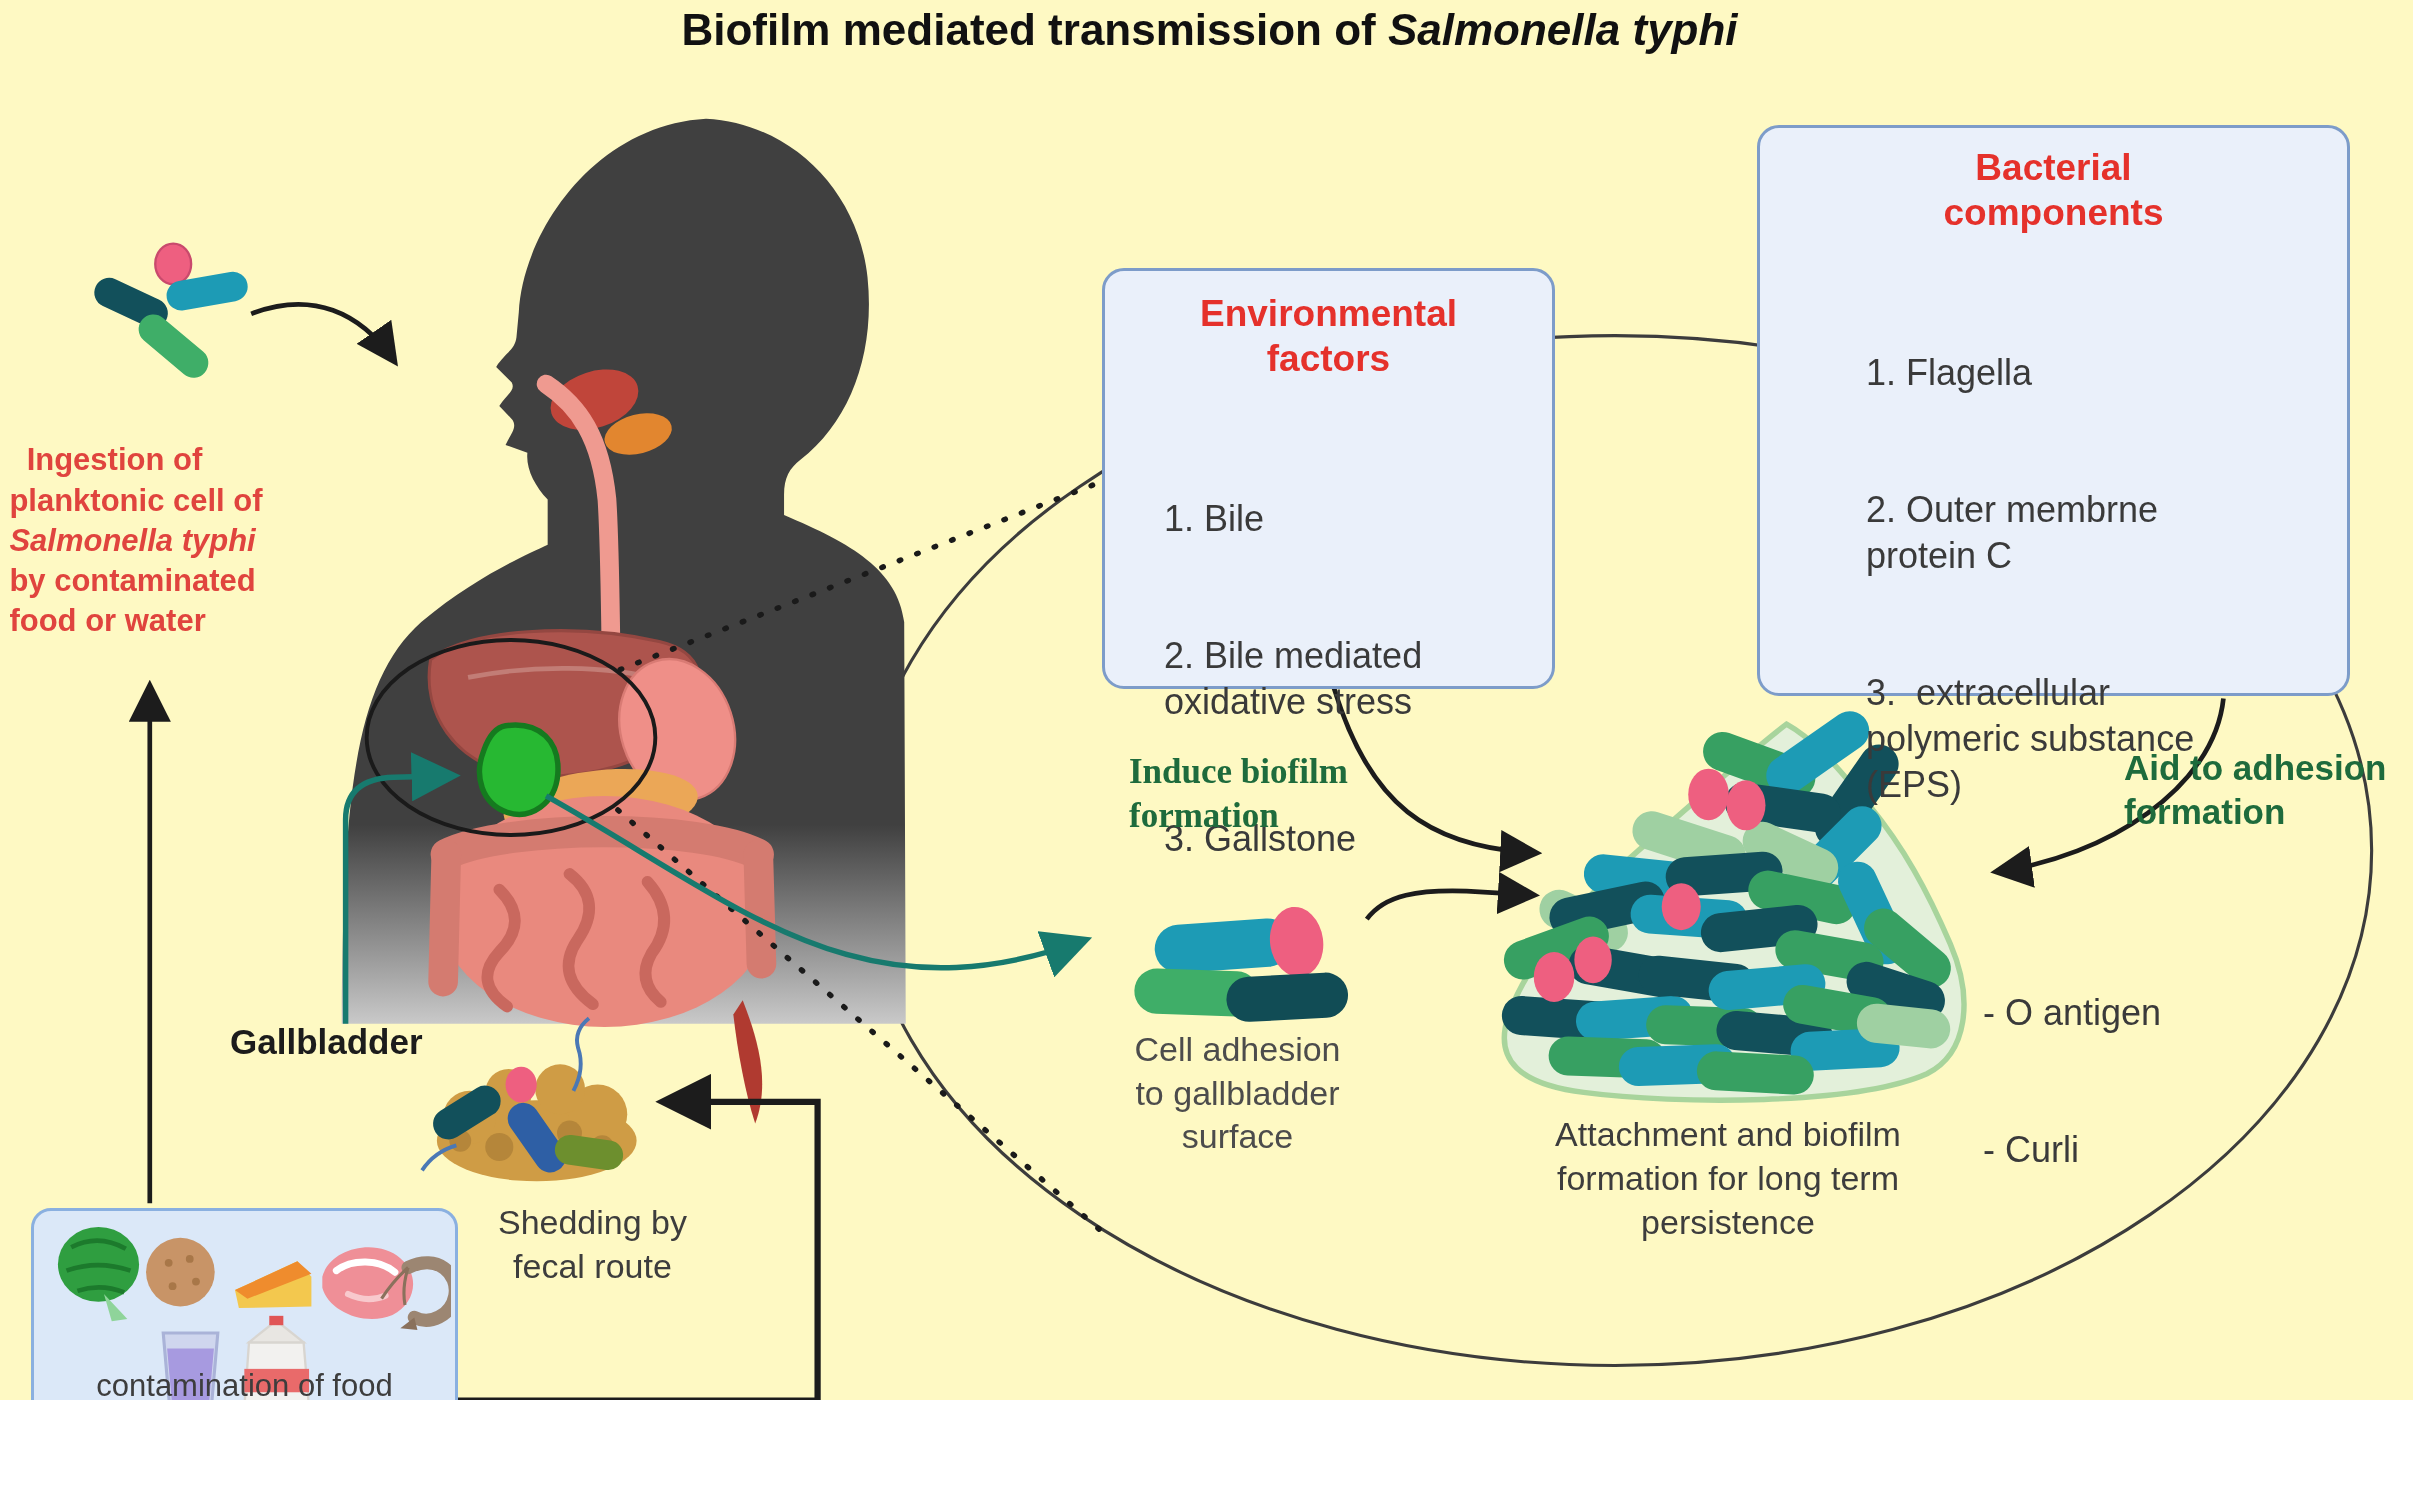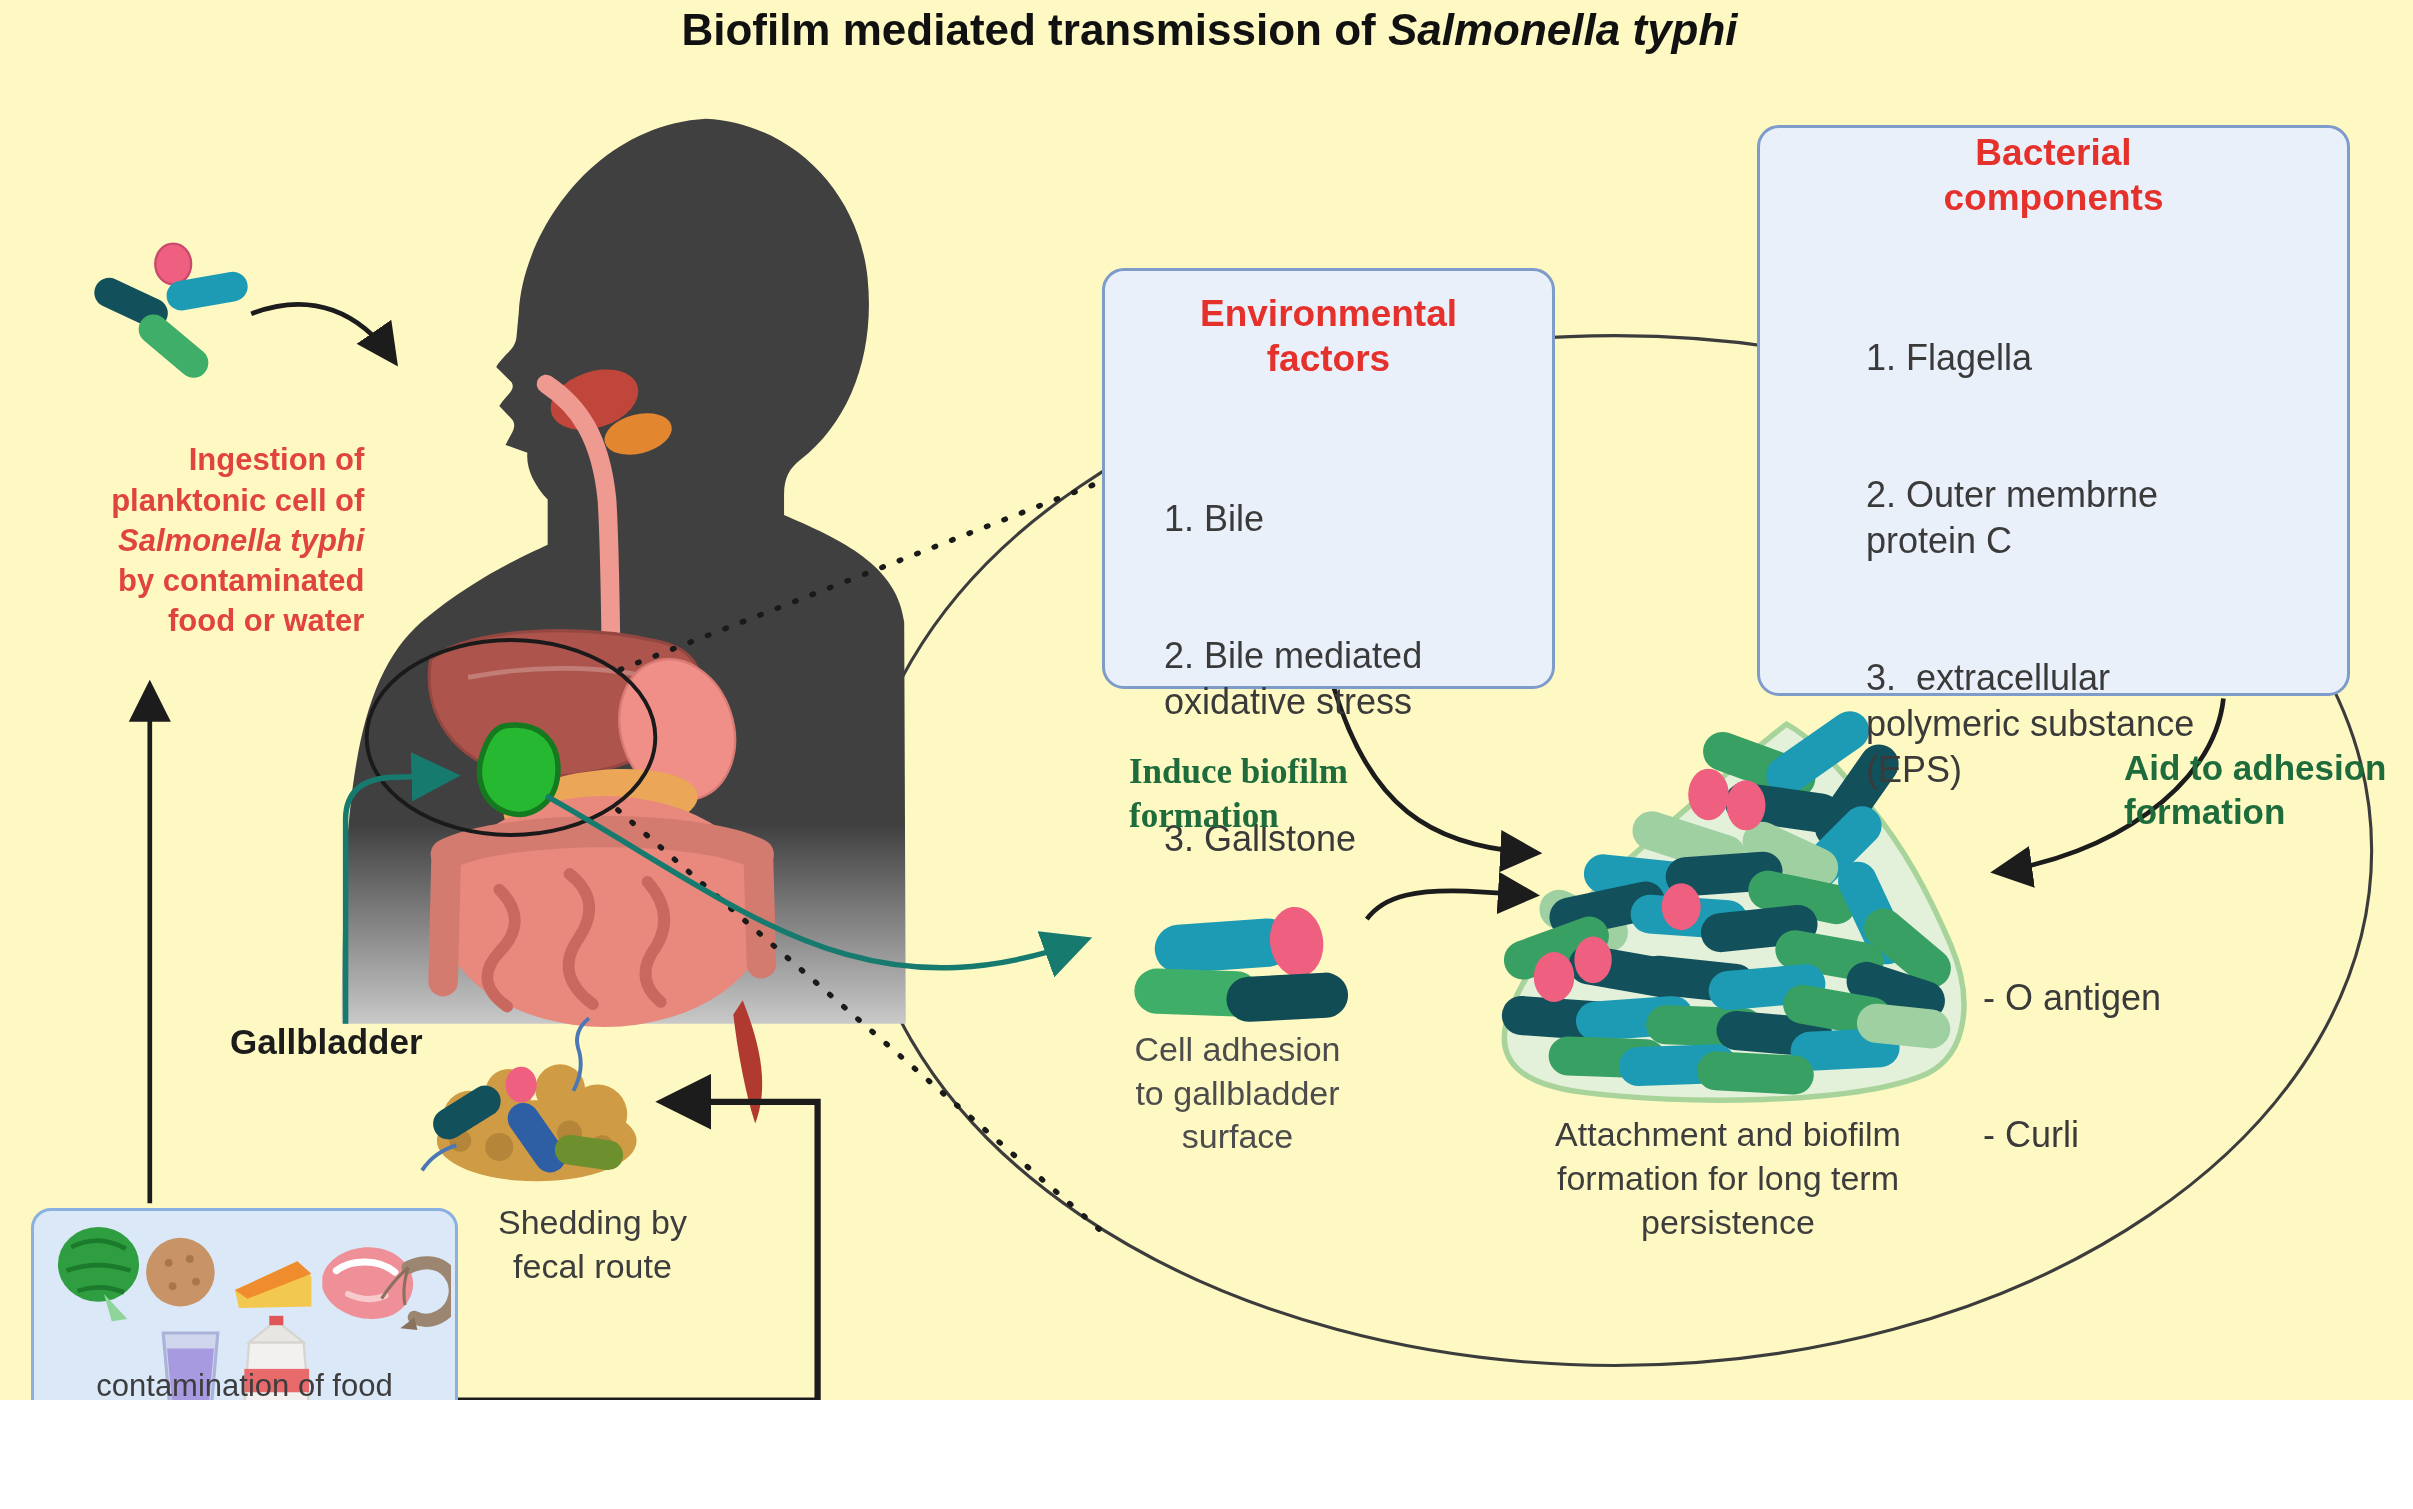--- a/index.html
+++ b/index.html
@@ -4,27 +4,27 @@
 <style>
   html,body{margin:0;padding:0;background:#ffffff;}
   #canvas{position:relative;width:2413px;height:1400px;background:#fef9c3;overflow:hidden;
           font-family:"Liberation Sans", sans-serif;}
   svg.scene{position:absolute;left:0;top:0;}
 
   .title{position:absolute;left:156px;top:4.7px;width:2107px;text-align:center;
          font-size:44px;font-weight:bold;color:#111;}
   .it{font-style:italic;}
 
-  .note-red{position:absolute;left:9.4px;top:400px;width:355px;text-align:right;
+  .note-red{position:absolute;left:9.4px;top:400px;width:355px;text-align:left;
             font-size:31px;font-weight:bold;color:#e0443e;line-height:1.3;white-space:pre-wrap;}
 
   .infobox{position:absolute;background:#eaf0fa;border:3.9px solid #7d9cc9;border-radius:22px;
            box-sizing:border-box;}
   .env{left:1102px;top:268px;width:453px;height:421px;padding:20px 28px 0 28px;}
-  .bact{left:1757px;top:125px;width:593px;height:571px;padding:2px 28px 0 28px;}
+  .bact{left:1757px;top:125px;width:593px;height:571px;padding:17px 28px 0 28px;}
   .box-heading{font-size:37px;font-weight:bold;color:#e5312b;text-align:center;line-height:1.22;
                white-space:pre-wrap;}
   .box-items{margin-top:23.4px;font-size:36px;color:#3a3a3a;line-height:1.27;white-space:pre-wrap;}
   .env .box-items{padding-left:31px;}
   .bact .box-items{padding-left:78px;}
   .sub-items{padding-left:195px;font-size:36px;color:#3a3a3a;line-height:1.27;white-space:pre-wrap;}
 
   .lbl{position:absolute;white-space:pre-wrap;}
   .gallbladder-lbl{left:230px;top:1022px;width:250px;font-size:35px;font-weight:bold;color:#1c1c1c;}
   .induce-lbl{left:1129px;top:750px;font-size:35px;font-weight:bold;color:#1e6b3c;line-height:1.25;font-family:Liberation Serif, serif;}

